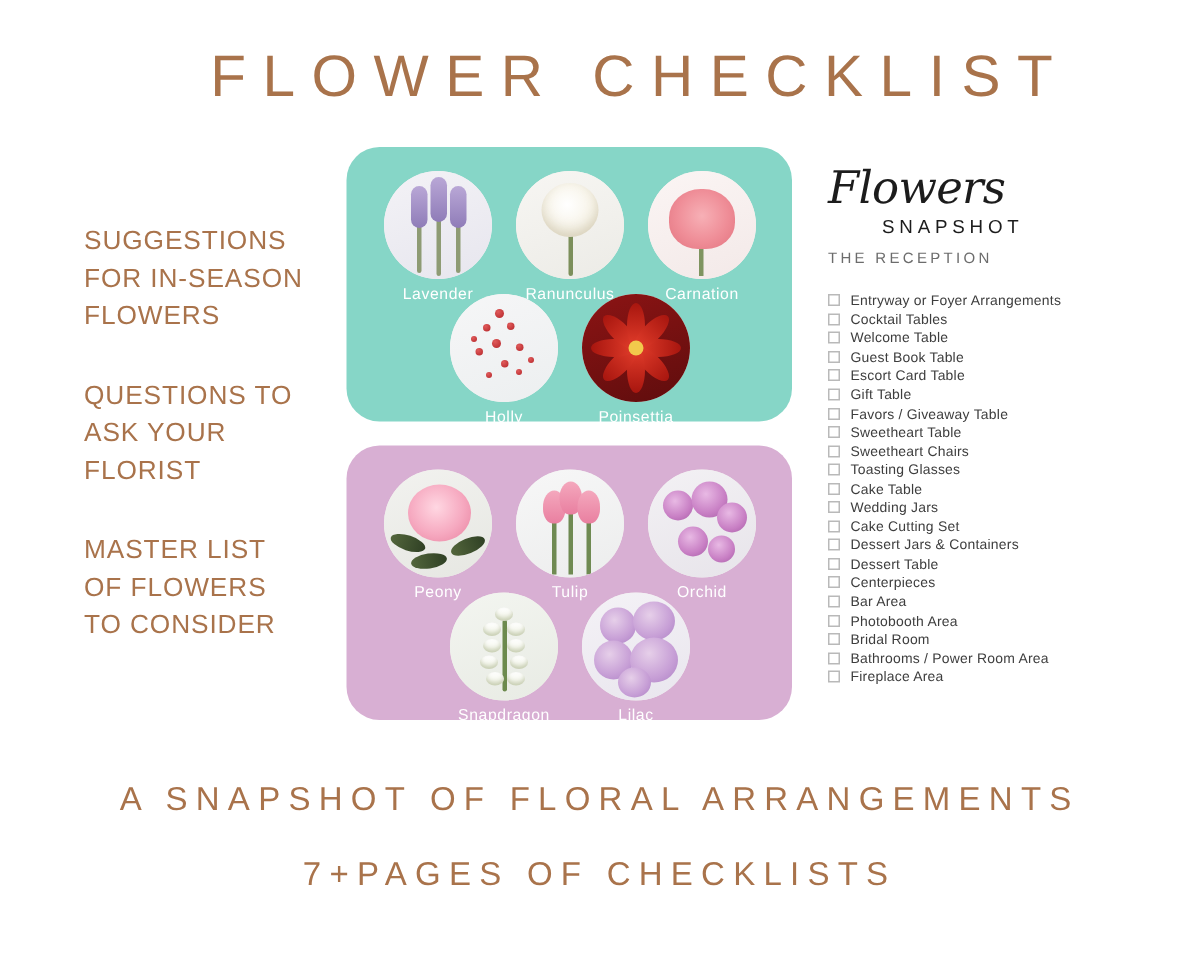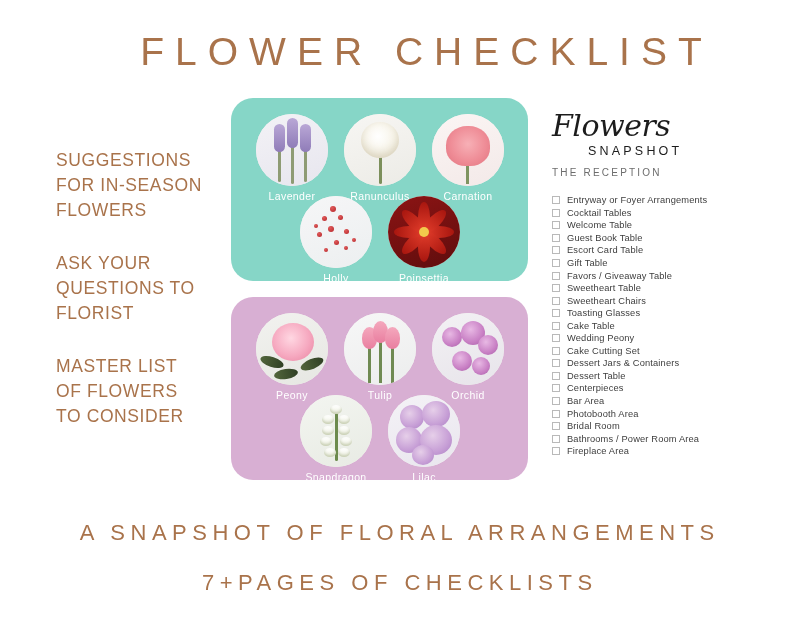--- a/index.html
+++ b/index.html
@@ -286,22 +286,22 @@
 
   <div class="title">FLOWER CHECKLIST</div>
 
   <div class="features">
     <div class="feature-block">
       <span class="feature-line">SUGGESTIONS</span>
       <span class="feature-line">FOR IN-SEASON</span>
       <span class="feature-line">FLOWERS</span>
     </div>
     <div class="feature-block">
+      <span class="feature-line">QUESTIONS TO</span>
       <span class="feature-line">ASK YOUR</span>
-      <span class="feature-line">QUESTIONS TO</span>
       <span class="feature-line">FLORIST</span>
     </div>
     <div class="feature-block">
       <span class="feature-line">MASTER LIST</span>
       <span class="feature-line">OF FLOWERS</span>
       <span class="feature-line">TO CONSIDER</span>
     </div>
   </div>
 
   <div class="card card-mint">
@@ -486,21 +486,21 @@
     <div class="check-row">
       <span class="check-box"></span>
       <span class="check-label">Toasting Glasses</span>
     </div>
     <div class="check-row">
       <span class="check-box"></span>
       <span class="check-label">Cake Table</span>
     </div>
     <div class="check-row">
       <span class="check-box"></span>
-      <span class="check-label">Wedding Peony</span>
+      <span class="check-label">Wedding Jars</span>
     </div>
     <div class="check-row">
       <span class="check-box"></span>
       <span class="check-label">Cake Cutting Set</span>
     </div>
     <div class="check-row">
       <span class="check-box"></span>
       <span class="check-label">Dessert Jars &amp; Containers</span>
     </div>
     <div class="check-row">

